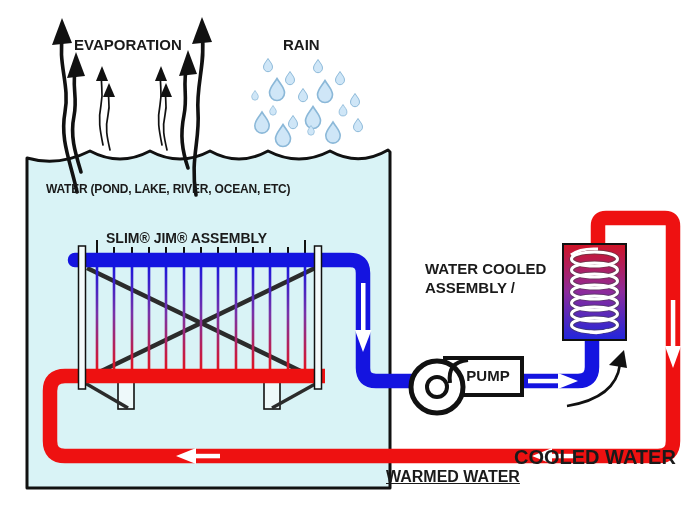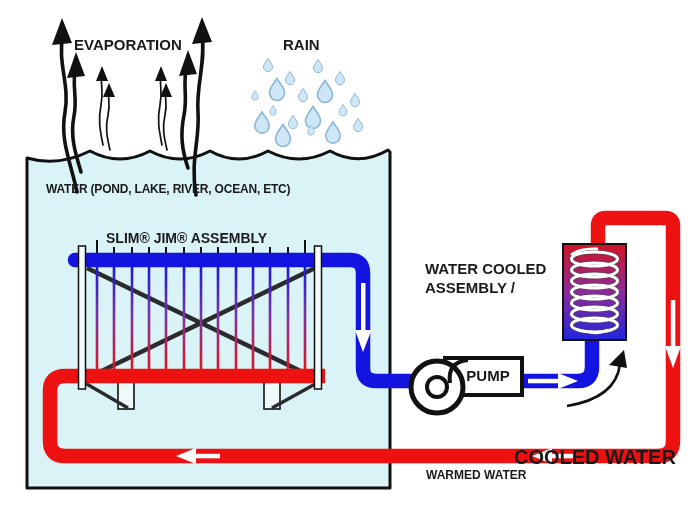--- a/index.html
+++ b/index.html
@@ -12,21 +12,21 @@
     position:absolute;color:#1a1a1a;font-weight:bold;white-space:nowrap;
     -webkit-font-smoothing:antialiased;
   }
   .lbl-evaporation{left:74px;top:36px;font-size:15px;}
   .lbl-rain{left:283px;top:36px;font-size:15px;}
   .lbl-water{left:46px;top:182px;font-size:12px;letter-spacing:-0.2px;}
   .lbl-assembly{left:106px;top:230px;font-size:14px;}
   .lbl-chiller{left:425px;top:260px;width:140px;text-align:left;font-size:15px;line-height:18.5px;white-space:normal;}
   .lbl-pump{left:457px;top:367px;width:62px;text-align:center;font-size:15px;}
   .lbl-cooled{left:514px;top:410px;font-size:20px;margin-top:36px;}
-  .lbl-warmed{left:426px;top:468px;font-size:12px;}
+  .lbl-warmed{left:386px;top:468px;font-size:16px;text-decoration:underline;}
 </style>
 </head>
 <body>
 
 <div id="stage">
 
 <svg id="diagram-svg" width="700" height="527" viewBox="0 0 700 527">
   <defs>
     <linearGradient id="tubeGrad" gradientUnits="userSpaceOnUse" x1="0" y1="262" x2="0" y2="376">
       <stop offset="0" stop-color="#1414e0"></stop>

